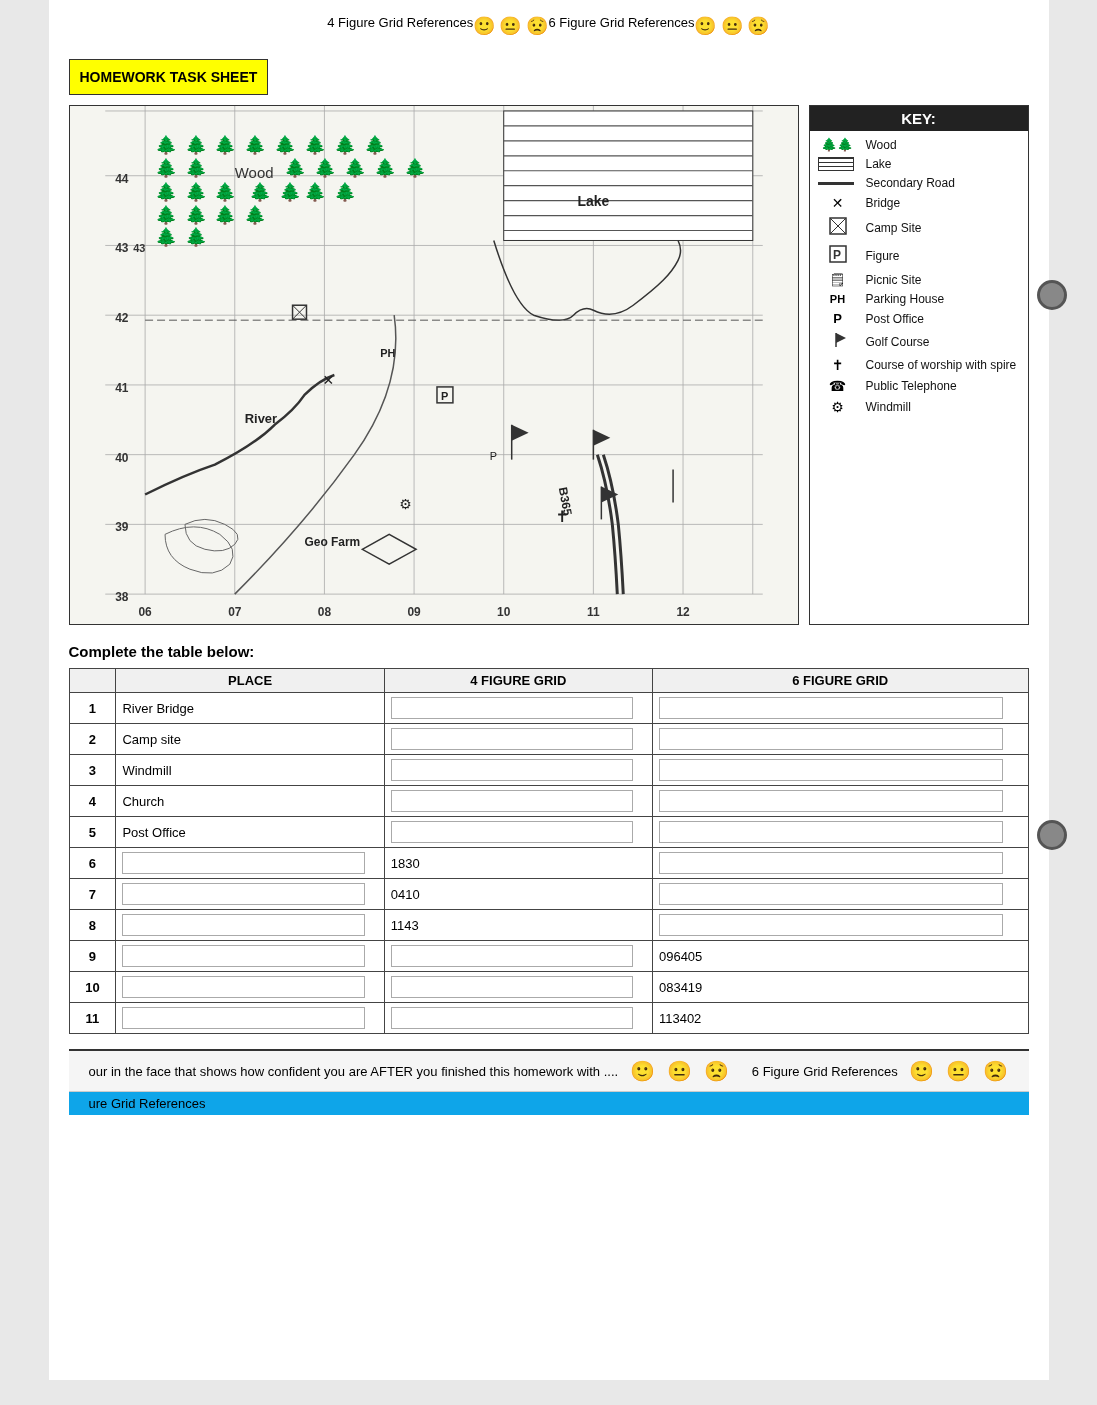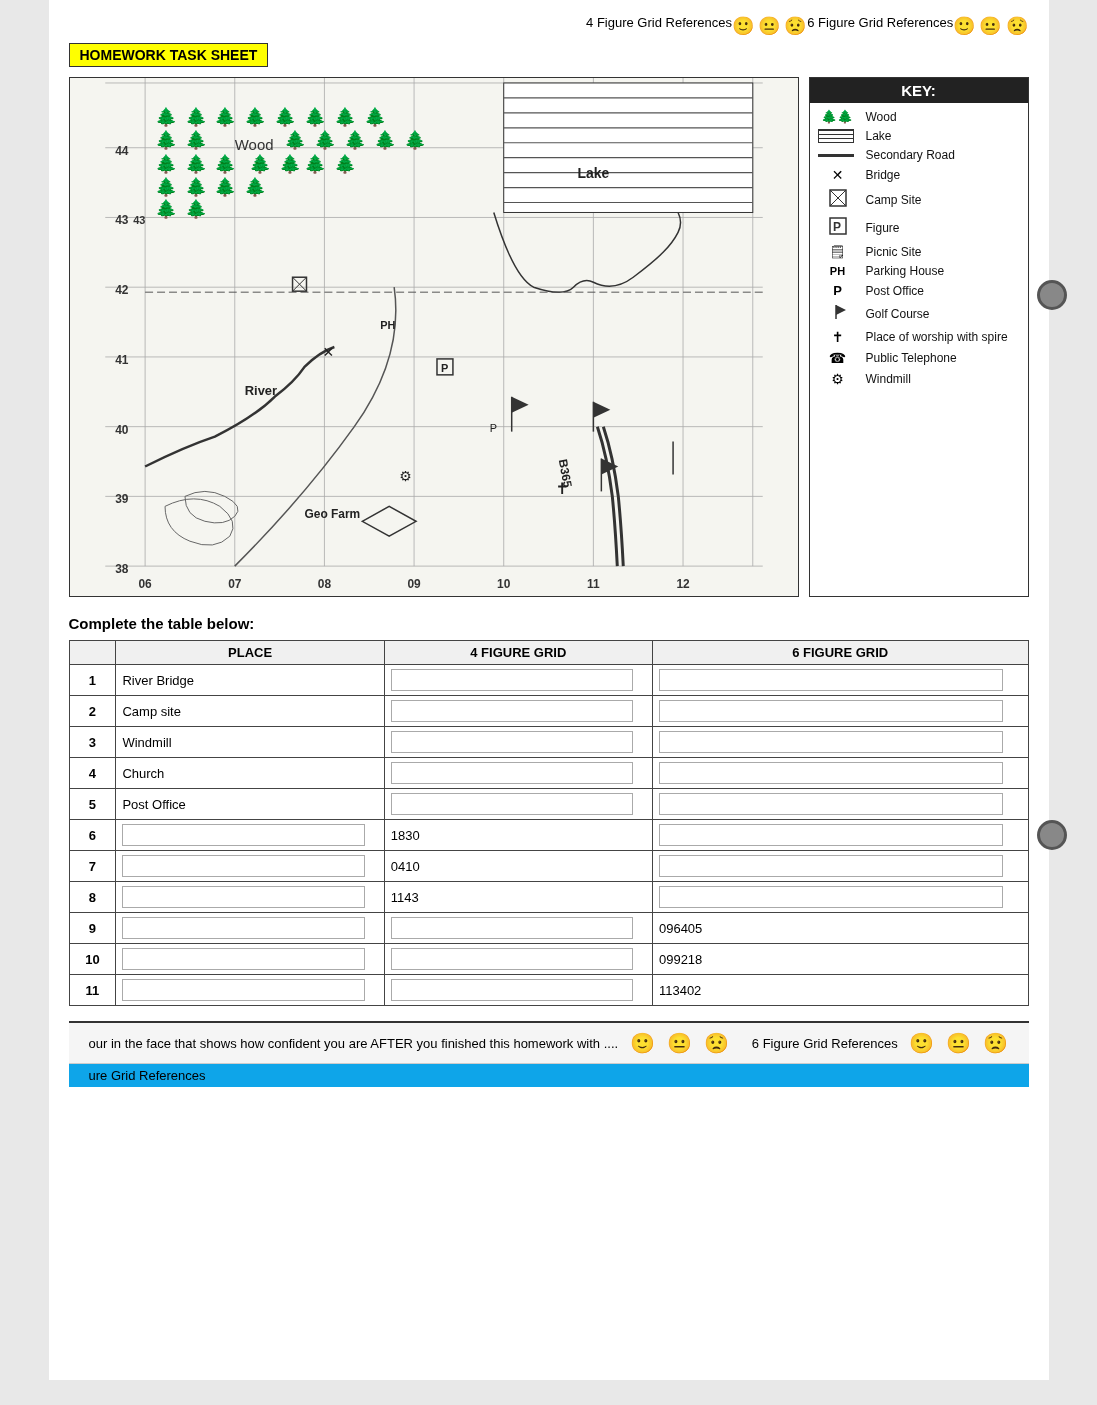--- a/index.html
+++ b/index.html
@@ -31,21 +31,21 @@
     .header-row {
       display: flex;
       align-items: center;
       margin-bottom: 10px;
       gap: 20px;
     }
 
     .homework-badge {
       background: #ffff00;
       border: 1.5px solid #333;
-      padding: 3px 10px;
+      padding: 9px 10px;
       font-weight: bold;
       font-size: 14px;
       white-space: nowrap;
     }
 
     .grid-ref-title {
       flex: 1;
       text-align: center;
       font-size: 22px;
       font-weight: bold;
@@ -219,23 +219,23 @@
     
     .map-svg {
       position: absolute;
       top: 0; left: 0;
       width: 100%;
       height: 100%;
     }
 
     .top-section {
       display: flex;
-      justify-content: flex-end;
+      justify-content: center;
       align-items: flex-start;
-      margin-bottom: 6px;
+      margin-bottom: 22px;
       font-size: 13px;
     }
   </style>
 </head>
 <body>
 
 <div class="page">
 
   <div class="binding-hole binding-hole-1"></div>
   <div class="binding-hole binding-hole-2"></div>
@@ -471,21 +471,21 @@
             <svg width="20" height="18" viewBox="0 0 20 18">
               <line x1="8" y1="2" x2="8" y2="16" stroke="#333" stroke-width="1.5"></line>
               <polygon points="8,2 18,7 8,12" fill="#333"></polygon>
             </svg>
           </div>
           <div class="key-text">Golf Course</div>
         </div>
 
         <div class="key-row">
           <div class="key-icon" style="font-size:14px">✝</div>
-          <div class="key-text">Place of worship with spire</div>
+          <div class="key-text">Course of worship with spire</div>
         </div>
 
         <div class="key-row">
           <div class="key-icon" style="font-size:14px">☎</div>
           <div class="key-text">Public Telephone</div>
         </div>
 
         <div class="key-row">
           <div class="key-icon" style="font-size:14px">⚙</div>
           <div class="key-text">Windmill</div>
@@ -560,21 +560,21 @@
           <tr>
             <td class="col-num">9</td>
             <td class="col-place"><input type="text" class="input-cell" style=""></td>
             <td class="col-4fig"><input type="text" class="input-cell" style=""></td>
             <td class="col-6fig">096405</td>
           </tr>
           <tr>
             <td class="col-num">10</td>
             <td class="col-place"><input type="text" class="input-cell" style=""></td>
             <td class="col-4fig"><input type="text" class="input-cell" style=""></td>
-            <td class="col-6fig">099218</td>
+            <td class="col-6fig">083419</td>
           </tr>
           <tr>
             <td class="col-num">11</td>
             <td class="col-place"><input type="text" class="input-cell" style=""></td>
             <td class="col-4fig"><input type="text" class="input-cell" style=""></td>
             <td class="col-6fig">113402</td>
           </tr>
         </tbody>
     </table>
   </div>

